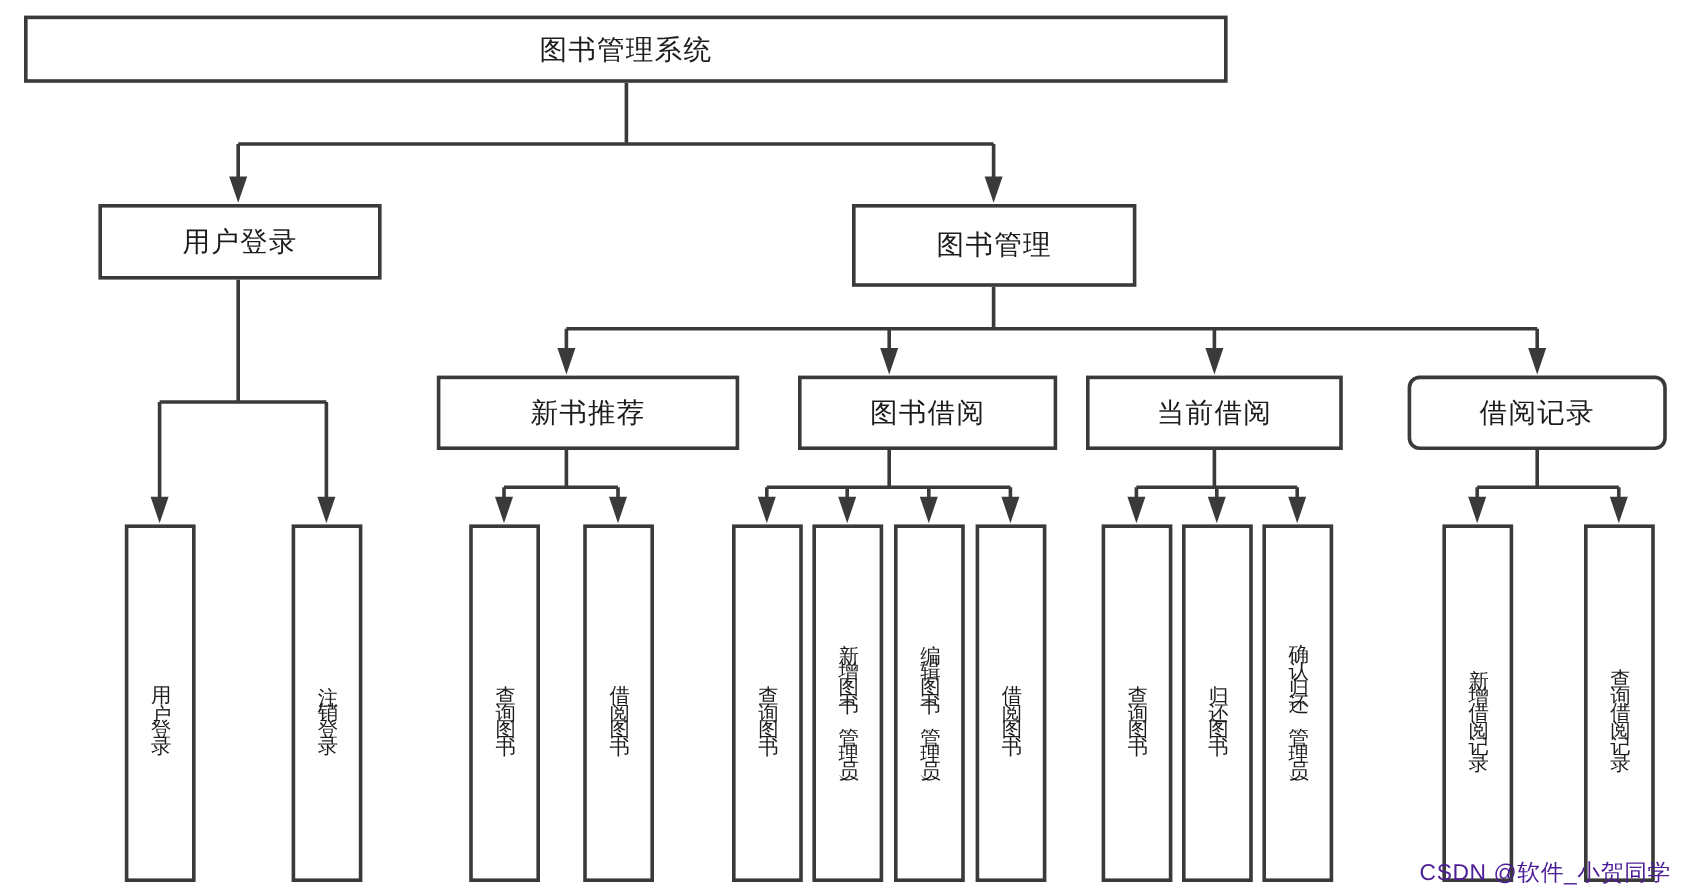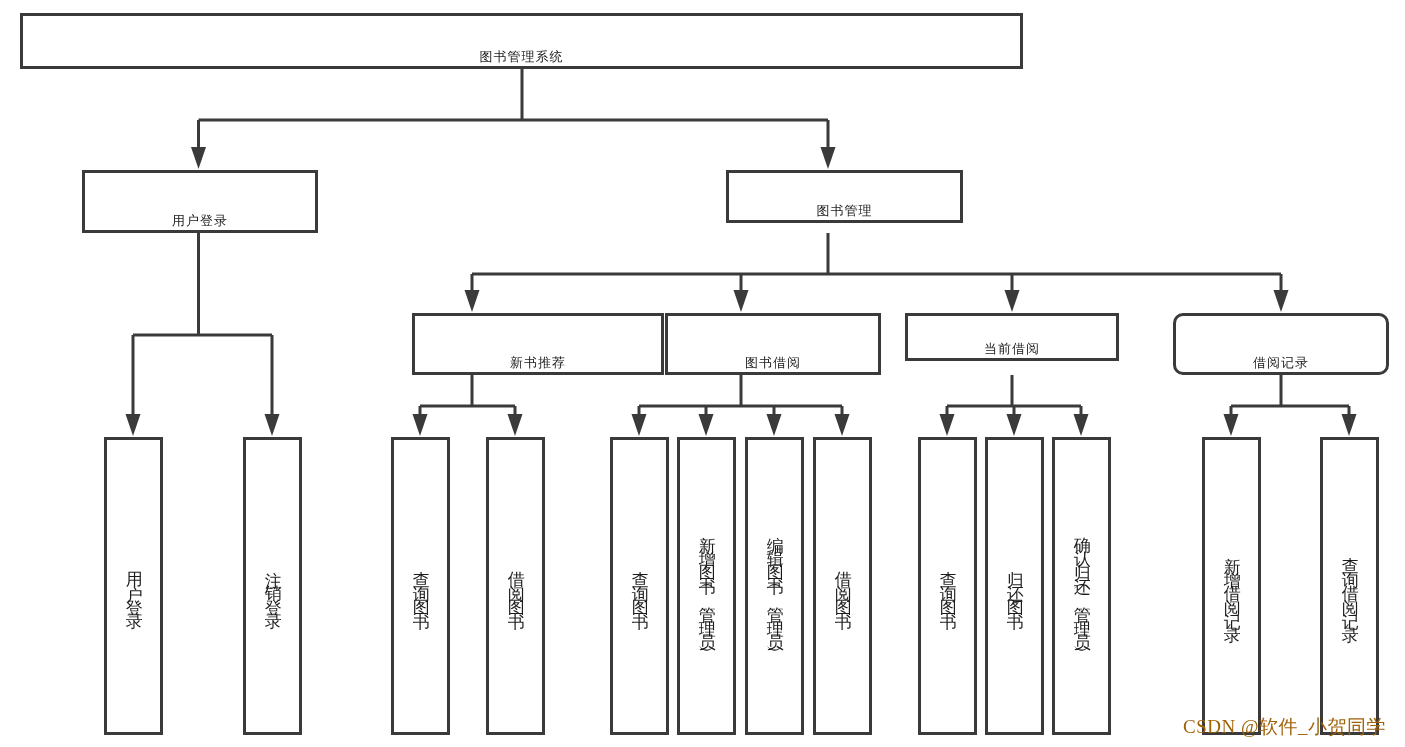--- a/index.html
+++ b/index.html
@@ -22,52 +22,51 @@
     position: absolute;
     background: #ffffff;
     border: 3px solid #3a3a3a;
     box-sizing: border-box;
     display: flex;
     align-items: center;
     justify-content: center;
     color: #1c1c1c;
     z-index: 2;
   }
-  .hbox { font-size: 13px; letter-spacing: 1px; white-space: nowrap; align-items: flex-end; }
+  .hbox { font-size: 23px; letter-spacing: 1px; white-space: nowrap; }
   .leaf { top: 437px; width: 59px; height: 298px; font-size: 17px; }
   .vtext {
     writing-mode: vertical-rl;
     text-orientation: mixed;
     letter-spacing: 14px;
     line-height: 1.1;
   }
   
   #node-root            { left: 20px;   top: 13px;  width: 1003px; height: 56px; }
   #node-user-login      { left: 82px;   top: 170px; width: 236px;  height: 63px; }
-  #node-book-management { left: 726px;  top: 170px; width: 237px;  height: 53px; }
-  #node-new-book        { left: 364px;  top: 313px; width: 252px;  height: 62px; margin-left: 48px; }
+  #node-book-management { left: 710px;  top: 170px; width: 237px;  height: 69px; }
+  #node-new-book        { left: 364px;  top: 313px; width: 252px;  height: 62px; }
   #node-book-borrow     { left: 633px;  top: 313px; width: 216px;  height: 62px; margin-left: 32px; }
-  #node-current-borrow  { left: 905px;  top: 313px; width: 214px;  height: 48px; }
+  #node-current-borrow  { left: 905px;  top: 313px; width: 214px;  height: 62px; }
   #node-borrow-record   { left: 1173px; top: 313px; width: 216px;  height: 62px; border-radius: 10px; }
   #leaf-ul-1 { left: 104px; }  #leaf-ul-2 { left: 243px; }
   #leaf-nb-1 { left: 391px; }  #leaf-nb-2 { left: 486px; }
   #leaf-bb-1 { left: 610px; }  #leaf-bb-2 { left: 677px; }
   #leaf-bb-3 { left: 745px; }  #leaf-bb-4 { left: 813px; }
   #leaf-cb-1 { left: 918px; }  #leaf-cb-2 { left: 985px; }  #leaf-cb-3 { left: 1052px; }
   #leaf-br-1 { left: 1202px; } #leaf-br-2 { left: 1320px; }
   #watermark {
     position: absolute;
     left: 1183px;
     top: 714px;
     font-size: 19px;
-    color: #a16207;
+    color: #4c1d95;
     letter-spacing: 0.5px;
     white-space: nowrap;
     z-index: 5;
-    font-family: Liberation Serif, serif;
   }
 </style>
 </head>
 <body>
 
 <div id="canvas">
 
   <svg id="connector-svg" viewBox="0 0 1405 747" xmlns="http://www.w3.org/2000/svg">
     <g stroke="#3a3a3a" stroke-width="3" fill="none">
       <path d="M522 69 V120 M198.5 120 H828 M198.5 120 V151 M828 120 V151"></path>

